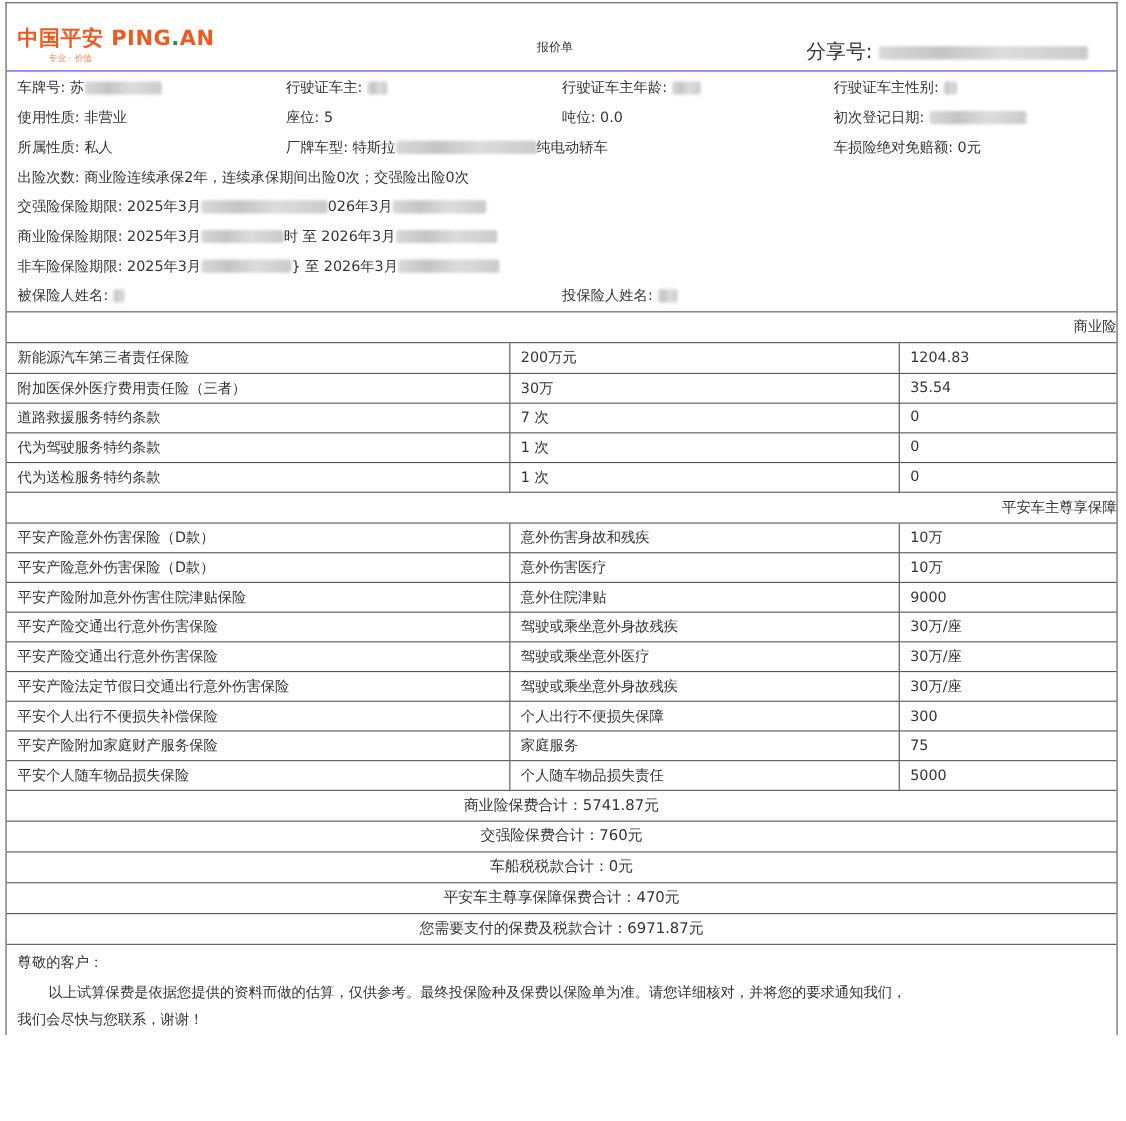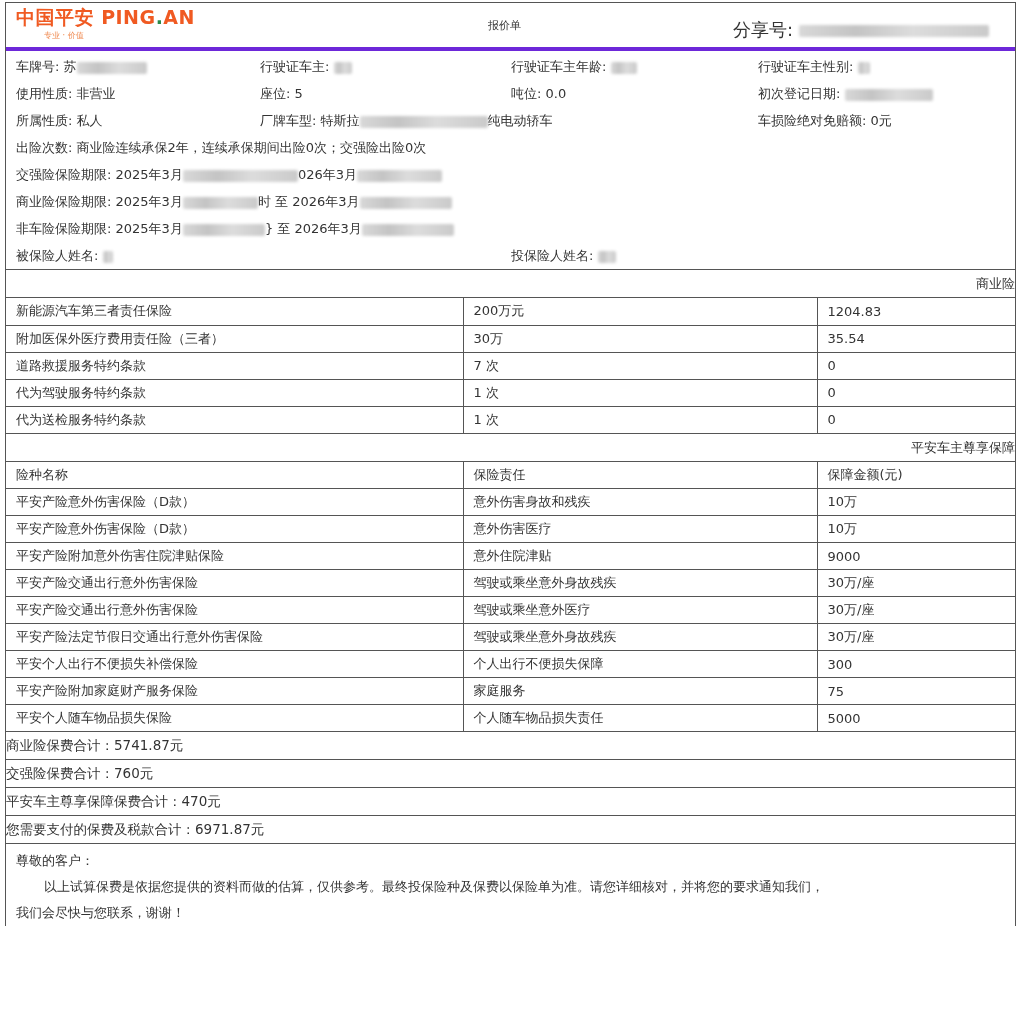--- a/index.html
+++ b/index.html
@@ -6,21 +6,21 @@
   body {
     width: 1024px; height: 1019px; overflow: hidden;
     font-family: "DejaVu Sans", "Liberation Sans", sans-serif;
     font-size: 13px; color: #333333;
   }
   .sheet {
     position: absolute; left: 5px; top: 2px; width: 1011px;
     border: 1px solid #555555; border-bottom: none; box-sizing: border-box;
   }
   .header {
-    position: relative; height: 44px; border-bottom: 4px solid #6d28d9;
+    position: relative; height: 44px; border-bottom: 1px solid #6d28d9; margin-top: 17px;
   }
   .logo { position: absolute; left: 10px; top: 2px; }
   .logo-main {
     font-family: "DejaVu Sans", sans-serif; font-weight: bold;
     color: #f05a22; font-size: 19px; letter-spacing: 0.5px; white-space: nowrap;
   }
   .logo-main .dot { color: #2a8a4a; }
   .logo-sub { color: #f08a50; font-size: 8px; margin-left: 28px; margin-top: -1px; }
   .doc-title { position: absolute; left: 482px; top: 15px; font-size: 11px; }
   .share { position: absolute; left: 727px; top: 15px; font-size: 18px; white-space: nowrap; }
@@ -40,21 +40,21 @@
   table.grid { width: 100%; border-collapse: collapse; table-layout: fixed; }
   table.grid td {
     height: 27px; padding: 0 0 0 10px; border-bottom: 1px solid #555555;
     border-right: 1px solid #555555; white-space: nowrap; overflow: hidden;
     box-sizing: border-box; vertical-align: middle;
   }
   table.grid td:last-child { border-right: none; }
   table.grid col.a { width: 457px; } table.grid col.b { width: 354px; }
   .total-row {
     height: 27px; line-height: 27px; border-bottom: 1px solid #555555;
-    text-align: left; font-size: 13.5px;
+    text-align: center; font-size: 13.5px;
   }
   .notice { padding: 4px 10px 0 10px; line-height: 26px; }
   .notice .indent { text-indent: 28px; font-family: Liberation Serif, serif; }
 </style>
 </head>
 <body>
 
 <div class="sheet">
 
   <div class="header">
@@ -146,25 +146,20 @@
 
   <div class="section-title">平安车主尊享保障</div>
   <table class="grid">
     <colgroup>
         <col class="a">
         <col class="b">
         <col>
       </colgroup>
     <tbody id="benefits-body">
         <tr>
-          <td>险种名称</td>
-          <td>保险责任</td>
-          <td>保障金额(元)</td>
-        </tr>
-        <tr>
           <td>平安产险意外伤害保险（D款）</td>
           <td>意外伤害身故和残疾</td>
           <td>10万</td>
         </tr>
         <tr>
           <td>平安产险意外伤害保险（D款）</td>
           <td>意外伤害医疗</td>
           <td>10万</td>
         </tr>
         <tr>
@@ -201,20 +196,21 @@
           <td>平安个人随车物品损失保险</td>
           <td>个人随车物品损失责任</td>
           <td>5000</td>
         </tr>
       </tbody>
   </table>
 
   <div id="totals">
       <div class="total-row"><span>商业险保费合计：</span><span>5741.87元</span></div>
       <div class="total-row"><span>交强险保费合计：</span><span>760元</span></div>
+      <div class="total-row"><span>车船税税款合计：</span><span>0元</span></div>
       <div class="total-row"><span>平安车主尊享保障保费合计：</span><span>470元</span></div>
       <div class="total-row"><span>您需要支付的保费及税款合计：</span><span>6971.87元</span></div>
     </div>
 
   <div class="notice">
     <div>尊敬的客户：</div>
     <div class="indent">以上试算保费是依据您提供的资料而做的估算，仅供参考。最终投保险种及保费以保险单为准。请您详细核对，并将您的要求通知我们，</div>
     <div>我们会尽快与您联系，谢谢！</div>
   </div>
 </div>

